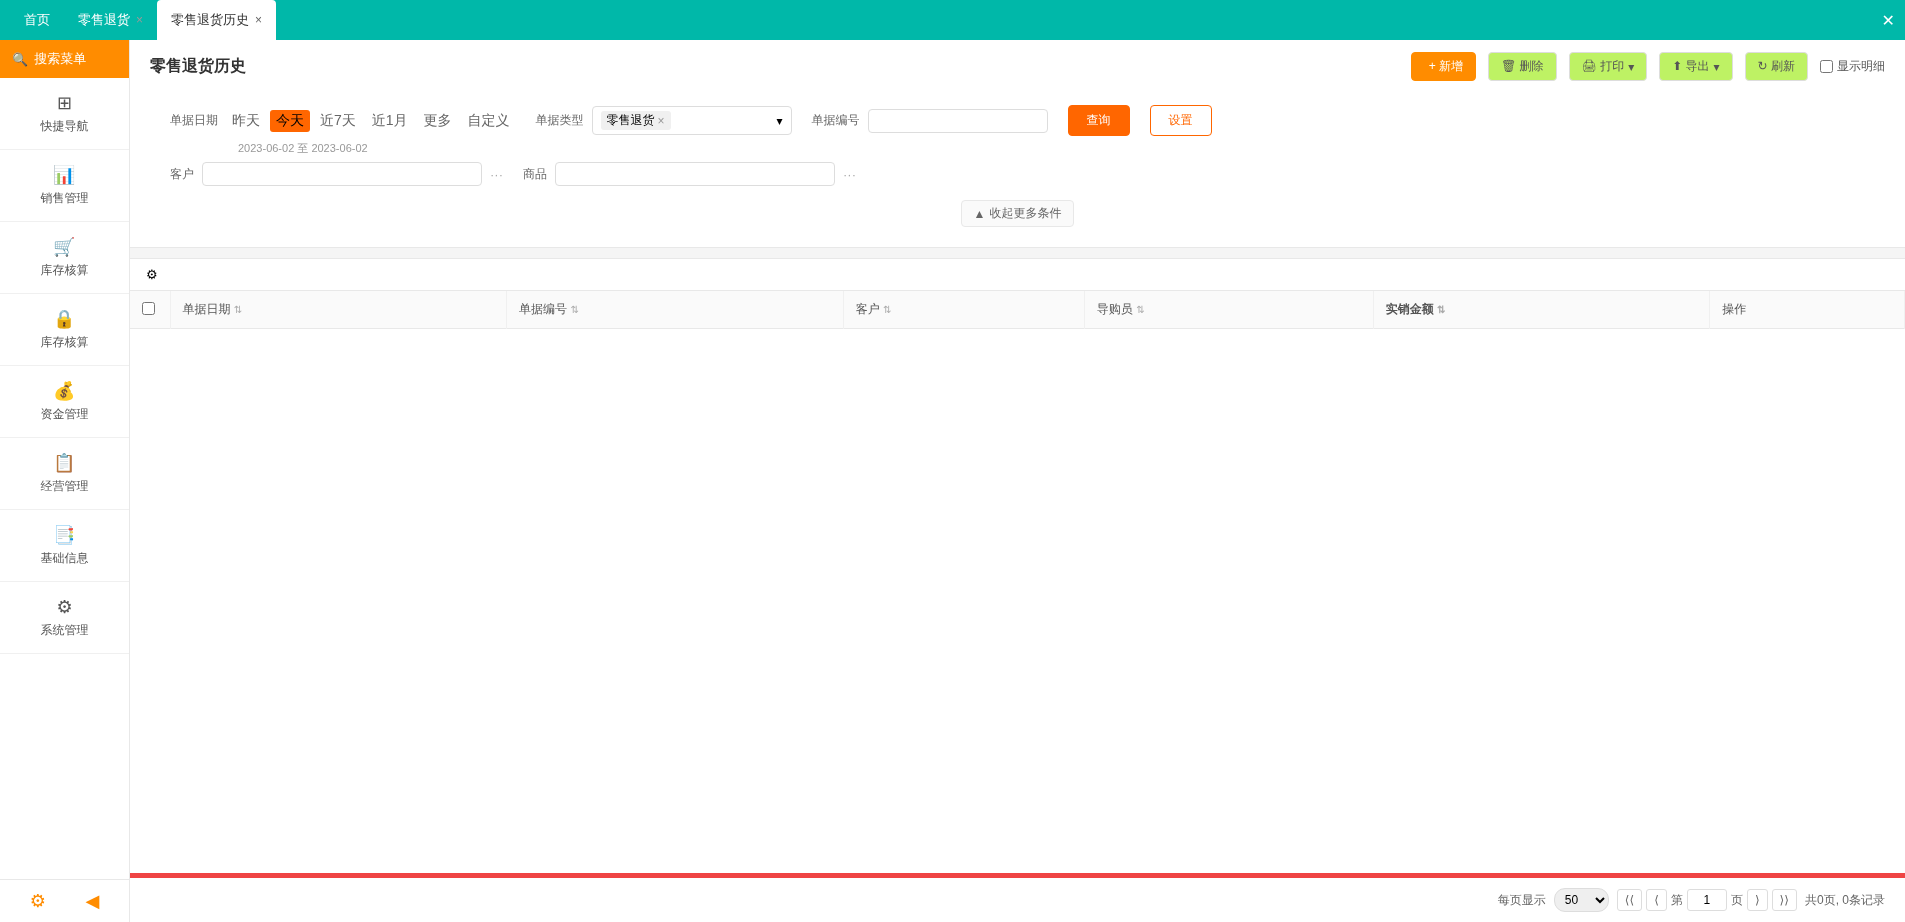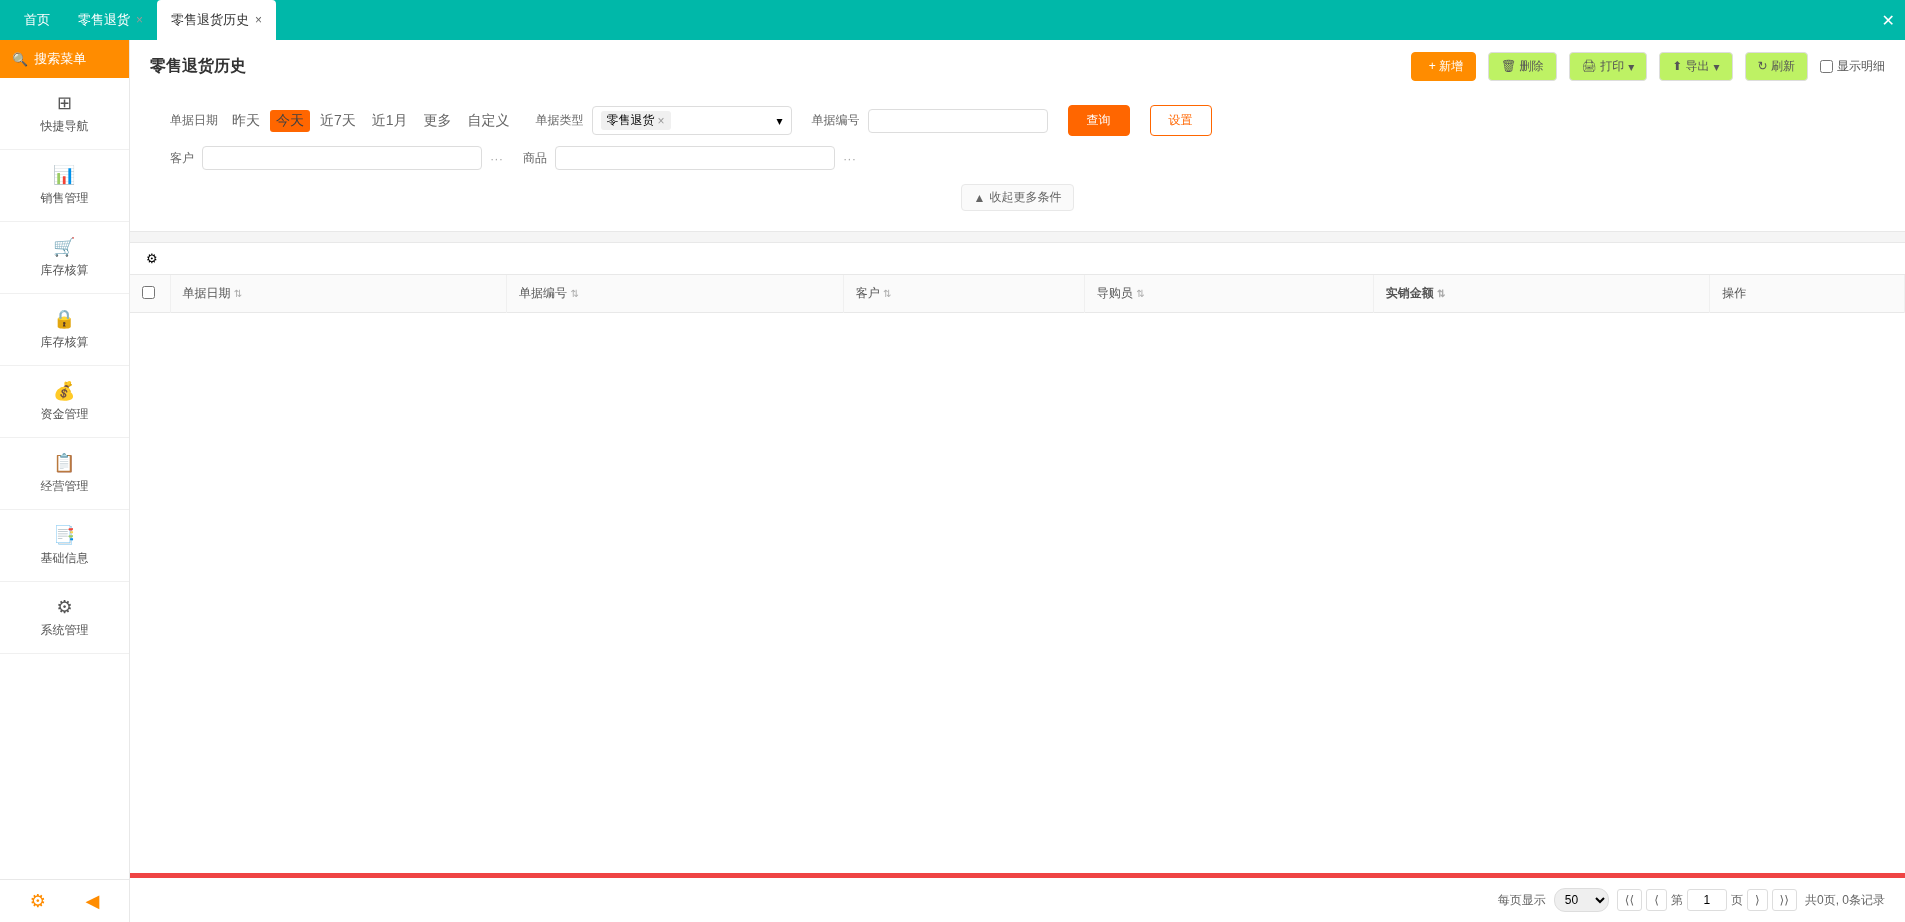--- a/index.html
+++ b/index.html
@@ -194,21 +194,21 @@
       font-size: 14px;
     }
     .date-btn {
       padding: 2px 6px;
       border-radius: 3px;
       cursor: pointer;
       color: #666;
     }
     .date-btn.active {
       background: #ff6600;
-      color: #404040;
+      color: #000000;
     }
     .date-range {
       color: #999;
       font-size: 11px;
     }
     .filter-select {
       display: flex;
       align-items: center;
       border: 1px solid #ddd;
       border-radius: 4px;
@@ -469,20 +469,23 @@
 
           <div class="filter-item">
             <span class="filter-label">单据编号</span>
             <input class="filter-input" type="text" placeholder="" style="">
           </div>
 
           <button class="toolbar-btn query">查询</button>
           <button class="toolbar-btn settings">设置</button>
         </div>
 
+        <div style="margin-left: 68px; margin-top: -6px; margin-bottom: 6px;">
+          <span class="date-range">2023-06-02 至 2023-06-02</span>
+        </div>
         <div class="filter-row">
 
           <div class="filter-item">
             <span class="filter-label">客户</span>
             <input class="filter-input" style="min-width: 280px;" type="text" placeholder="">
             <span class="filter-dots">···</span>
           </div>
 
           <div class="filter-item">
             <span class="filter-label">商品</span>

